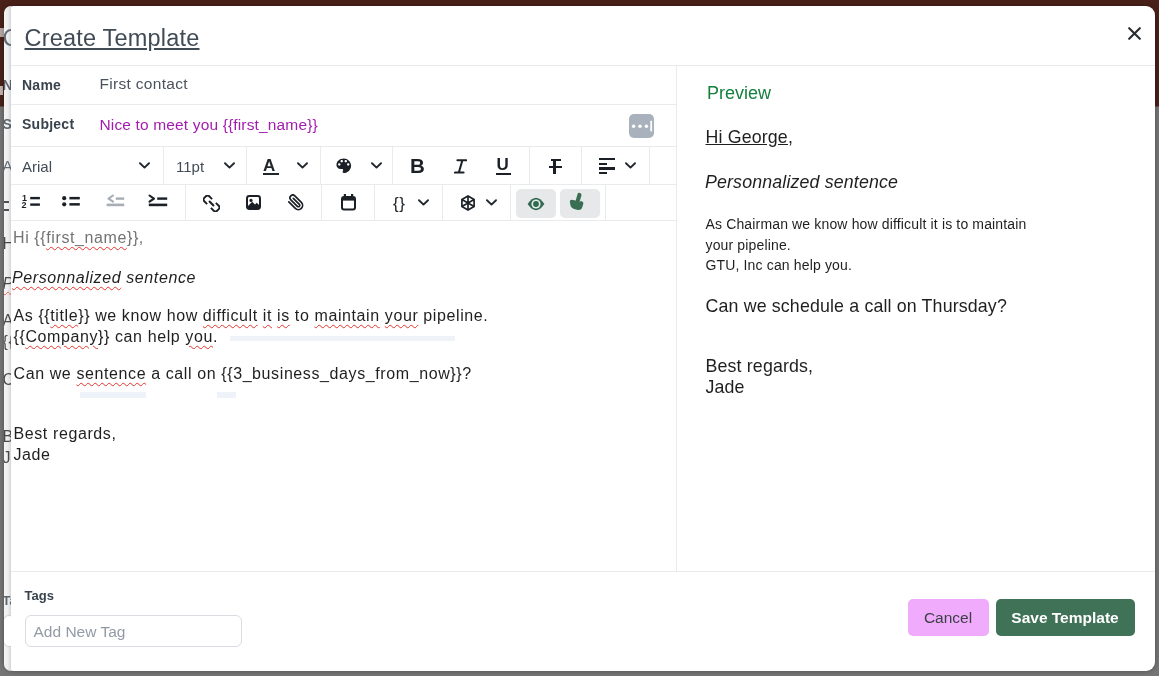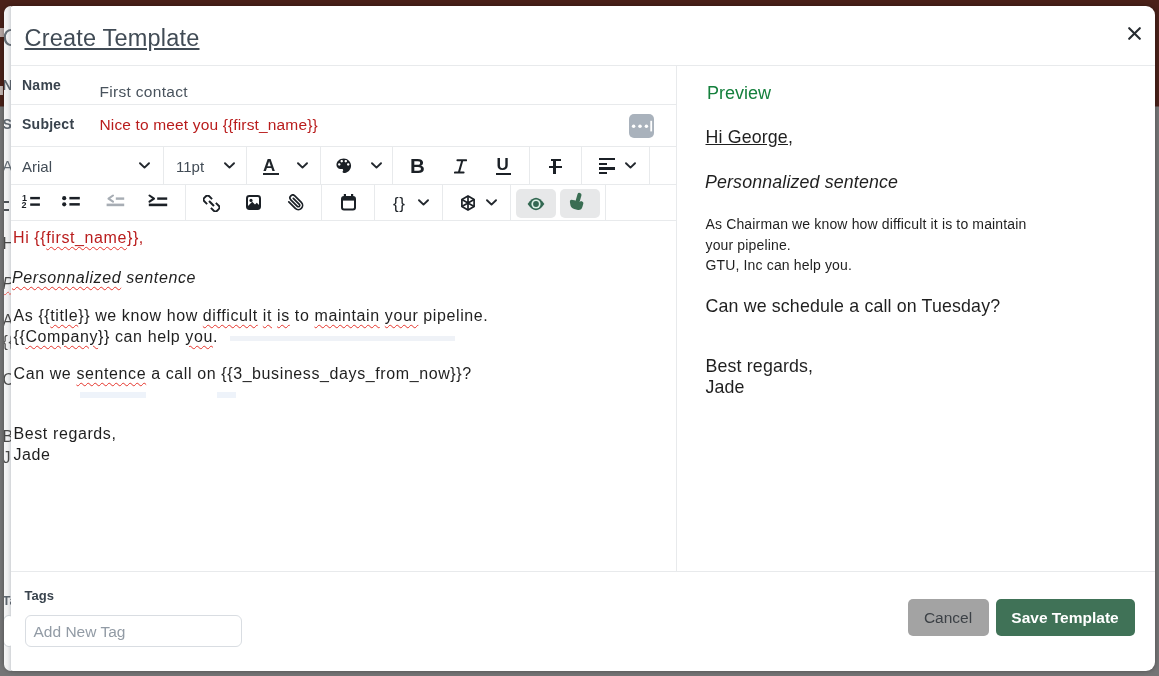--- a/index.html
+++ b/index.html
@@ -41,25 +41,25 @@
   <div class="abs" style="left:-1px;top:609px;width:12px;height:32px;border:1px solid #c9ced3;border-radius:6px;background:#fff;"></div>
 </div>
 
 <div class="abs" style="left:24.5px;top:25.3px;font-size:23.5px;color:#414b55;letter-spacing:0.2px;text-decoration:underline;">Create Template</div>
 <svg class="abs" style="left:1127.5px;top:26.5px;" width="13" height="13" viewBox="0 0 13 13">
   <path d="M1.2 1.2 L11.8 11.8 M11.8 1.2 L1.2 11.8" stroke="#272c31" stroke-width="2.1" stroke-linecap="round"></path>
 </svg>
 <div class="hline" style="left:10.5px;top:64.5px;width:1144px;"></div>
 
 <div class="abs lbl" style="left:22px;top:76.9px;font-size:14px;letter-spacing:0.25px;">Name</div>
-<div class="abs" style="left:99.5px;top:83px;font-size:15.5px;color:#49535d;letter-spacing:0.3px;">First contact</div>
+<div class="abs" style="left:99.5px;top:75px;font-size:15.5px;color:#49535d;letter-spacing:0.3px;">First contact</div>
 <div class="hline" style="left:10.5px;top:103.5px;width:666px;"></div>
 
 <div class="abs lbl" style="left:22px;top:115.9px;font-size:14px;letter-spacing:0.25px;">Subject</div>
-<div class="abs" style="left:99.5px;top:115.7px;font-size:15.5px;color:#b91c1c;letter-spacing:0.15px;">Nice to meet you {{first_name}}</div>
+<div class="abs" style="left:99.5px;top:115.7px;font-size:15.5px;color:#a21caf;letter-spacing:0.15px;">Nice to meet you {{first_name}}</div>
 <div class="abs" style="left:629px;top:113.5px;width:25px;height:24.5px;background:#a9b2bc;border-radius:5px;">
   <svg width="25" height="24.5" viewBox="0 0 25 24.5">
     <circle cx="4.6" cy="12.2" r="1.75" fill="#fff"></circle>
     <circle cx="11" cy="12.2" r="1.75" fill="#fff"></circle>
     <circle cx="17.4" cy="12.2" r="1.75" fill="#fff"></circle>
     <rect x="21.3" y="6.8" width="1.8" height="10.6" fill="#fff"></rect>
   </svg>
 </div>
 <div class="hline" style="left:10.5px;top:145.5px;width:666px;"></div>
 
@@ -202,39 +202,39 @@
     <rect x="8.4" y="0.8" width="4.1" height="12" rx="2"></rect>
     <path d="M4.2 9.6 Q2.4 10.1 3.1 11.9 L4.2 14.4 Q5.6 17.8 9.2 17.8 L12.2 17.8 Q16.6 17.8 16.6 13.4 L16.6 10.6 Q16.6 8.2 14.2 8.2 L13.6 8.2 Q12.4 10.4 10.4 10.4 Q8.6 10.4 8.3 9.1 Z"></path>
   </g>
 </svg>
 <div class="vline" style="left:605px;top:183.5px;height:36.5px;"></div>
 
 <div class="hline" style="left:10.5px;top:220px;width:666px;"></div>
 
 <div class="vline" style="left:676px;top:64.5px;height:506.5px;"></div>
 
-<div class="abs" style="left:13px;top:229.4px;font-size:16px;letter-spacing:0.6px;color:#b91c1c;">Hi {{<span class="sp">first_name</span>}},</div>
+<div class="abs" style="left:13px;top:229.4px;font-size:16px;letter-spacing:0.6px;color:#737373;">Hi {{<span class="sp">first_name</span>}},</div>
 <div class="abs" style="left:12px;top:269px;font-size:16px;letter-spacing:0.6px;color:#1f1f1f;font-style:italic;"><span class="sp">Personnalized</span> sentence</div>
 <div class="abs" style="left:13.5px;top:306.2px;font-size:16px;letter-spacing:0.6px;color:#1f1f1f;line-height:20.4px;">As {{<span class="sp">title</span>}} we know how <span class="sp">difficult</span> <span class="sp">it</span> <span class="sp">is</span> to <span class="sp">maintain</span> <span class="sp">your</span> pipeline.<br>{{<span class="sp">Company</span>}} can help <span class="sp">you</span>.</div>
 <div class="abs" style="left:13.5px;top:365px;font-size:16px;letter-spacing:0.6px;color:#1f1f1f;">Can we <span class="sp">sentence</span> a call on {{3_business_days_from_now}}?</div>
 <div class="abs" style="left:13.5px;top:422.5px;font-size:16px;letter-spacing:0.6px;color:#1f1f1f;line-height:21px;">Best regards,<br>Jade</div>
 
 <div class="abs" style="left:230px;top:335.5px;width:225px;height:5px;background:#eff2f7;"></div>
 <div class="abs" style="left:80px;top:391.5px;width:66px;height:6.5px;background:#eef3fa;"></div>
 <div class="abs" style="left:217px;top:391.5px;width:19px;height:6.5px;background:#eef3fa;"></div>
 
 <div class="abs" style="left:707px;top:83.2px;font-size:18px;color:#15803d;">Preview</div>
 <div class="abs" style="left:705.5px;top:126.7px;font-size:17.8px;letter-spacing:0.15px;color:#1f1f1f;text-decoration:underline;">Hi George,</div>
 <div class="abs" style="left:705px;top:171.7px;font-size:17.8px;letter-spacing:0.15px;color:#1f1f1f;font-style:italic;">Personnalized sentence</div>
 <div class="abs" style="left:705.5px;top:214.1px;font-size:14px;letter-spacing:0.15px;color:#1f1f1f;line-height:20.5px;">As Chairman we know how difficult it is to maintain<br>your pipeline.<br>GTU, Inc can help you.</div>
-<div class="abs" style="left:705.5px;top:295.7px;font-size:17.8px;letter-spacing:0.15px;color:#1f1f1f;">Can we schedule a call on Tuesday?</div>
+<div class="abs" style="left:705.5px;top:295.7px;font-size:17.8px;letter-spacing:0.15px;color:#1f1f1f;">Can we schedule a call on Thursday?</div>
 <div class="abs" style="left:705.5px;top:356px;font-size:17.8px;letter-spacing:0.15px;color:#1f1f1f;line-height:20.7px;">Best regards,<br>Jade</div>
 
 <div class="hline" style="left:10.5px;top:570.5px;width:1144px;"></div>
 <div class="abs lbl" style="left:24.5px;top:587.5px;font-size:13px;">Tags</div>
 <div class="abs" style="left:24.5px;top:614.5px;width:217px;height:32px;border:1px solid #d9dde2;border-radius:6px;background:#fff;"></div>
 <div class="abs" style="left:33.5px;top:623.1px;font-size:15.5px;color:#929ba5;">Add New Tag</div>
-<div class="abs" style="left:907.5px;top:598.5px;width:81px;height:37.5px;background:#a3a3a3;border-radius:5px;text-align:center;"><span style="font-size:15.5px;color:#3c4146;line-height:37.5px;">Cancel</span></div>
+<div class="abs" style="left:907.5px;top:598.5px;width:81px;height:37.5px;background:#f0abfc;border-radius:5px;text-align:center;"><span style="font-size:15.5px;color:#3c4146;line-height:37.5px;">Cancel</span></div>
 <div class="abs" style="left:995.5px;top:598.5px;width:139px;height:37.5px;background:#407257;border-radius:5px;text-align:center;"><span style="font-size:15.5px;color:#fff;font-weight:bold;line-height:37.5px;margin-top:45px;">Save Template</span></div>
 
 <style>
   .sp { text-decoration-line:underline; text-decoration-style:wavy; text-decoration-color:#e5342b; text-decoration-thickness:1px; text-underline-offset:2.5px; }
 </style>
 
 </body></html>

